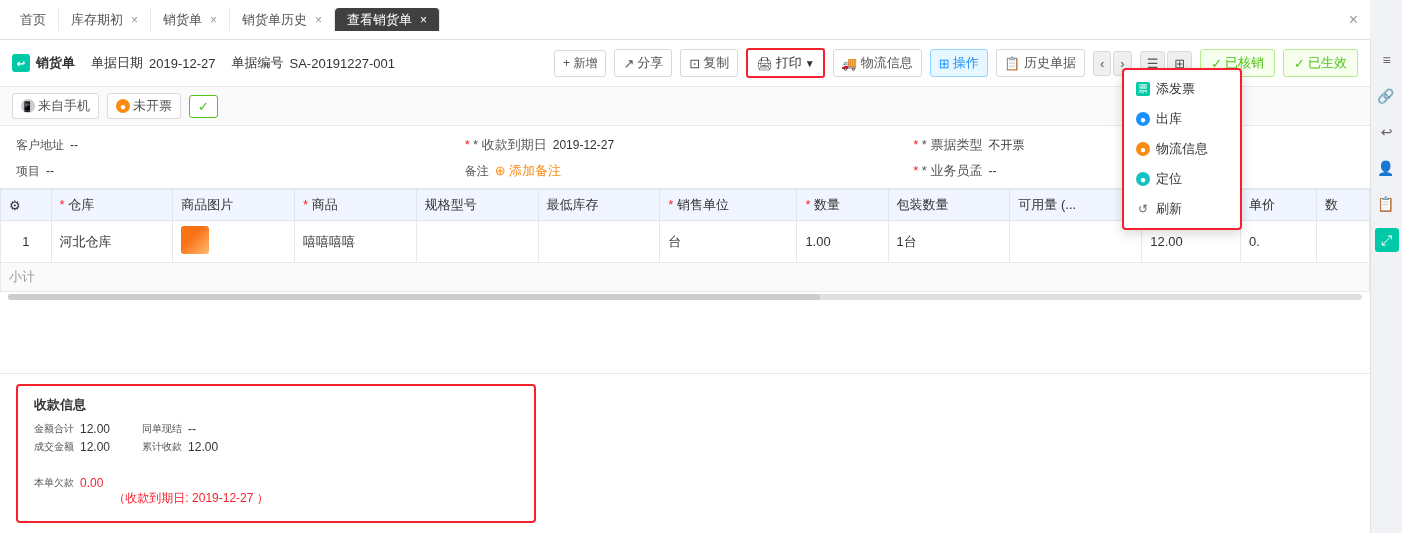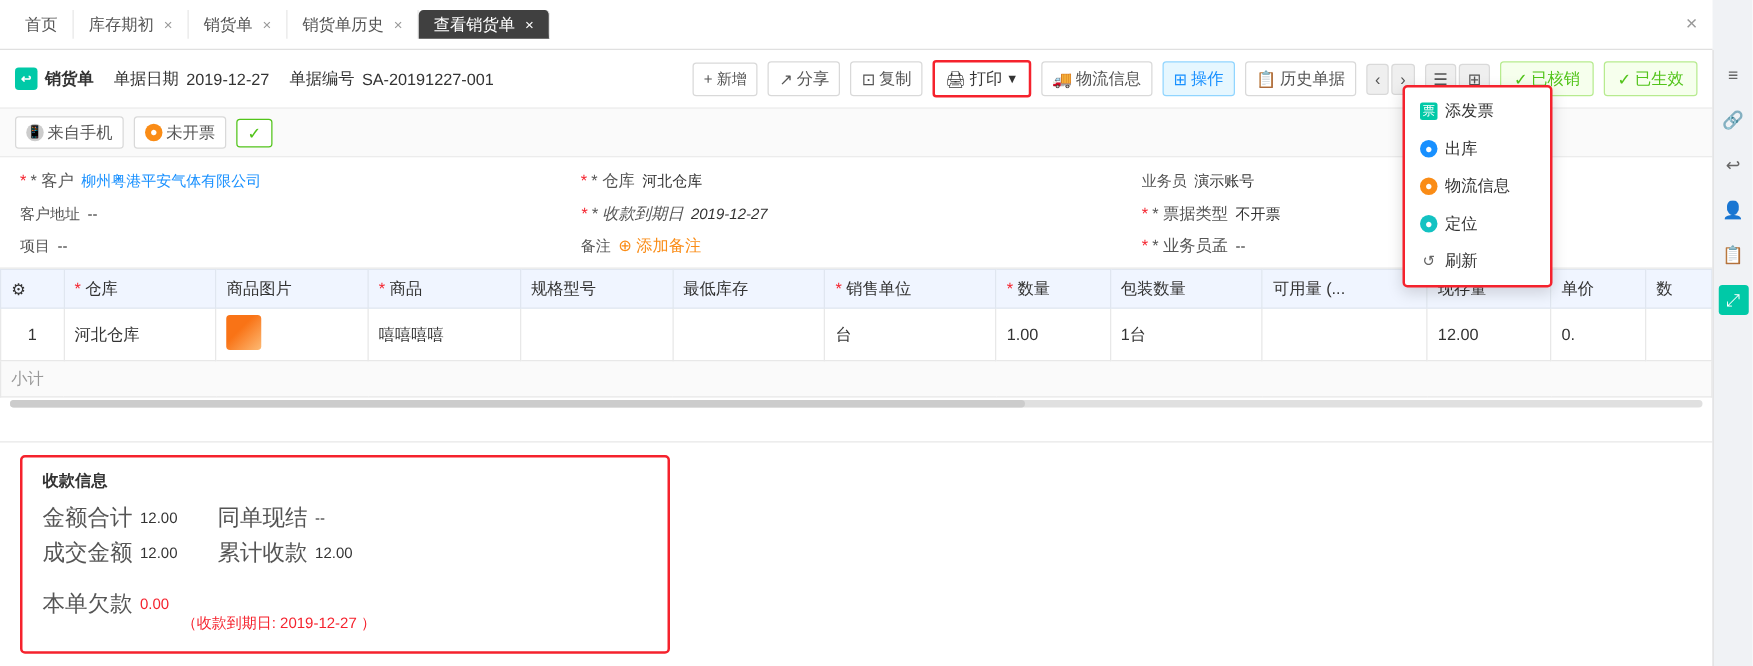--- a/index.html
+++ b/index.html
@@ -248,21 +248,21 @@
     .payment-box {
       border: 2px solid #f5222d;
       border-radius: 4px;
       padding: 10px 16px;
       max-width: 520px;
       background: #fff;
     }
     .payment-title { font-weight: bold; color: #333; margin-bottom: 8px; font-size: 13px; }
     .payment-row { display: flex; gap: 32px; margin-bottom: 4px; }
     .payment-item { display: flex; align-items: center; gap: 6px; }
-    .payment-label { color: #555; font-size: 18px; }
+    .payment-label { color: #555; font-size: 10px; }
     .payment-value { color: #333; font-size: 12px; }
     .payment-value.orange { color: #f5222d; }
     .payment-value.link { color: #1890ff; }
 
     
     .right-sidebar {
       position: absolute;
       right: 0;
       top: 40px;
       width: 32px;
@@ -433,42 +433,24 @@
         <span>未开票</span>
       </button>
       <button class="sub-btn confirm-btn">
         <span>✓</span>
       </button>
     </div>
 
     <div class="form-section">
       <div class="form-row">
         <div class="form-field" style="flex:2;">
-          <span class="field-label">
-            <span style="color:#f5222d;">*</span> <span>* 客户</span>
-          </span>
-          <span class="field-value link">柳州粤港平安气体有限公司</span>
-        </div>
-        <div class="form-field" style="flex:2;">
-          <span class="field-label">
-            <span style="color:#f5222d;">*</span> <span>* 仓库</span>
-          </span>
-          <span class="field-value">河北仓库</span>
-        </div>
-        <div class="form-field" style="flex:2;">
-          <span class="field-label">业务员</span>
-          <span class="field-value">演示账号</span>
-        </div>
-      </div>
-      <div class="form-row">
-        <div class="form-field" style="flex:2;">
           <span class="field-label">客户地址</span>
           <span class="field-value">--</span>
         </div>
-        <div class="form-field" style="flex:2;font-style:italic;">
+        <div class="form-field" style="flex:2;">
           <span class="field-label">
             <span style="color:#f5222d;">*</span> <span>* 收款到期日</span>
           </span>
           <span class="field-value">2019-12-27</span>
         </div>
         <div class="form-field" style="flex:2;">
           <span class="field-label">
             <span style="color:#f5222d;">*</span> <span>* 票据类型</span>
           </span>
           <span class="field-value">不开票</span>

